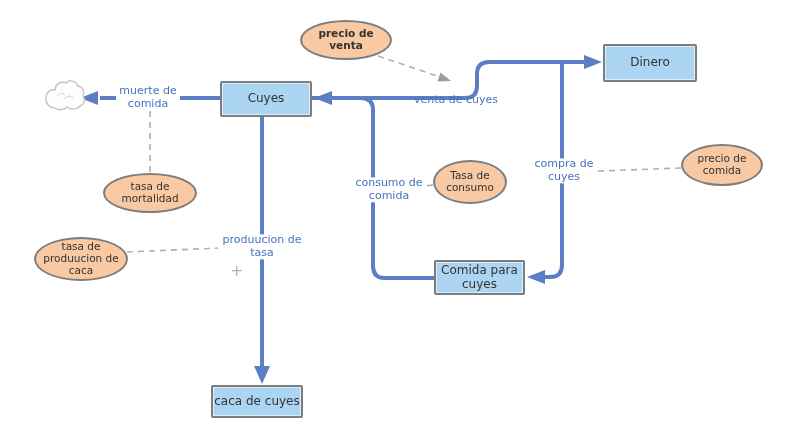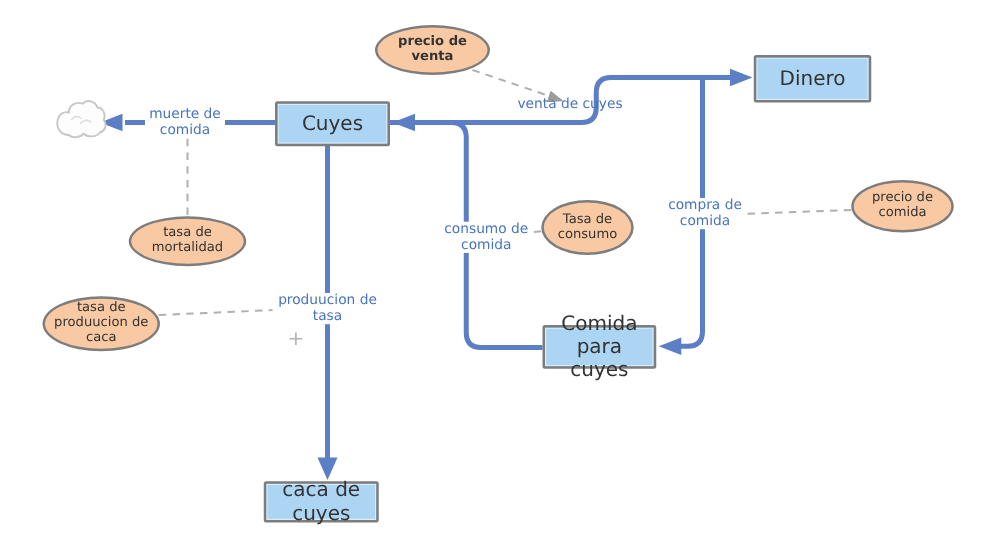--- a/index.html
+++ b/index.html
@@ -1,28 +1,28 @@
 <!DOCTYPE html>
 <html><head>
 <meta charset="utf-8">
 <style>
   html,body{margin:0;padding:0;background:#fff;}
   #canvas{position:relative;width:800px;height:441px;background:#ffffff;overflow:hidden;
           font-family:"DejaVu Sans","Liberation Sans",sans-serif;}
   #wires{position:absolute;left:0;top:0;z-index:1;}
   .stock{position:absolute;z-index:3;background:#abd5f3;border:2px solid #7d7d7d;border-radius:2px;
          display:flex;align-items:center;justify-content:center;text-align:center;
-         font-size:16px;line-height:1.15;color:#333;box-shadow:inset 0 0 0 1px rgba(255,255,255,.55);
+         font-size:12px;line-height:1.15;color:#333;box-shadow:inset 0 0 0 1px rgba(255,255,255,.55);
          box-sizing:border-box;}
   .variable{position:absolute;z-index:3;background:#f8c9a3;border:2px solid #7d7d7d;border-radius:50%;
          display:flex;align-items:center;justify-content:center;text-align:center;
          font-size:10.5px;line-height:1.12;color:#333;box-sizing:border-box;padding:1px;}
   .flow-label{position:absolute;z-index:2;transform:translate(-50%,-50%);background:#fff;
          color:#4673be;font-size:11px;line-height:1.15;text-align:center;padding:0 1px;}
-  .nowrap{white-space:nowrap;}
+  .nowrap{white-space:nowrap;margin-top:16px;}
   .plus{position:absolute;z-index:2;color:#b3b3b3;font-size:16px;font-weight:400;}
 </style>
 </head>
 <body>
 
 <div id="canvas">
 
   <svg id="wires" width="800" height="441" viewBox="0 0 800 441">
 
     <g>
@@ -75,21 +75,21 @@
       <path d="M 55 108 C 49 108 45 103 46 97 C 47 91 51 89 55 90 C 55 84 61 81 66 83
                C 70 79 76 81 78 86 C 82 86 85 91 83 96 C 86 100 84 105 80 106
                C 77 110 70 110 67 107 C 64 110 58 111 55 108 Z" fill="#fdfdfd" stroke="#c6c6c6" stroke-width="1.5"></path>
       <path d="M 57 96 Q 61 91 65 95 M 64 99 Q 69 94 73 98" fill="none" stroke="#dcdcdc" stroke-width="1.2"></path>
     </g>
   </svg>
 
   <div class="flow-label" style="left:148px;top:98px;width:62px;">muerte de comida</div>
   <div class="flow-label nowrap" style="left:456px;top:84px;background:transparent;">venta de cuyes</div>
   <div class="flow-label" style="left:389px;top:190px;width:70px;">consumo de comida</div>
-  <div class="flow-label" style="left:564px;top:171px;width:64px;">compra de comida</div>
+  <div class="flow-label" style="left:564px;top:171px;width:64px;">compra de cuyes</div>
   <div class="flow-label" style="left:262px;top:247px;width:86px;">produucion de tasa</div>
 
   <div class="plus" style="left:230px;top:261px;">+</div>
 
   <div class="stock" style="left:220px;top:81px;width:92px;height:36px;">Cuyes</div>
   <div class="stock" style="left:603px;top:44px;width:94px;height:38px;">Dinero</div>
   <div class="stock" style="left:434px;top:260px;width:91px;height:35px;">Comida para cuyes</div>
   <div class="stock" style="left:211px;top:385px;width:92px;height:33px;">caca de cuyes</div>
 
   <div class="variable" style="left:300px;top:20px;width:92px;height:40px;font-weight:bold;">precio de venta</div>

